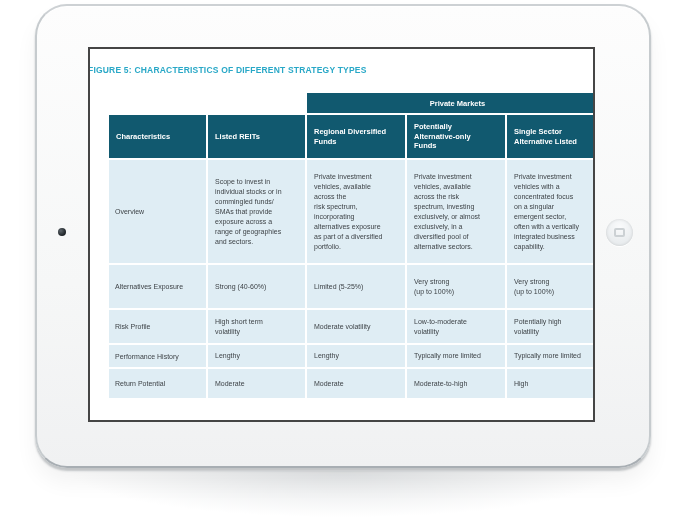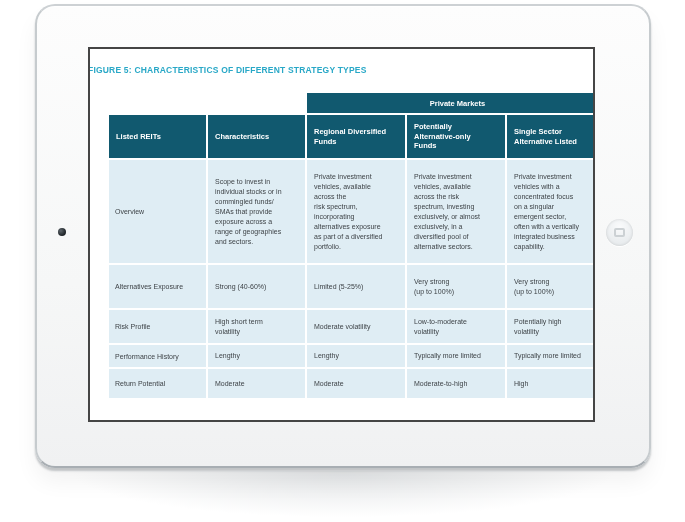--- a/index.html
+++ b/index.html
@@ -4,21 +4,21 @@
 <style>
   * { margin: 0; padding: 0; box-sizing: border-box; }
   html, body { width: 685px; height: 522px; background: #ffffff; overflow: hidden; }
   body { font-family: "Liberation Sans", sans-serif; position: relative; }
 
   .stage { position: absolute; left: 0; top: 0; width: 685px; height: 522px; background: #ffffff; }
 
   
   .tablet {
     position: absolute; left: 35px; top: 4px; width: 616px; height: 464px;
-    border-radius: 20px;
+    border-radius: 32px;
     background: linear-gradient(180deg, #fdfdfd 0%, #f6f7f7 60%, #f0f1f2 100%);
     border: 2px solid #c6cbce;
     border-top-color: #cdd1d4;
     border-bottom-color: #a8aeb3;
     box-shadow: 0 3px 2px rgba(130,138,143,0.45), 0 14px 22px rgba(0,0,0,0.05),
                 inset 0 1px 0 rgba(255,255,255,0.9);
     text-decoration: underline;
   }
   .reflection {
     position: absolute; left: 60px; top: 471px; width: 566px; height: 48px;
@@ -107,22 +107,22 @@
     <div class="screen">
       <div class="content">
 
         <div class="figure-title">FIGURE 5: CHARACTERISTICS OF DIFFERENT STRATEGY TYPES</div>
 
         <div class="figure-table">
 
           <div class="cell-empty"></div>
           <div class="pm-banner">Private Markets</div>
 
+          <div class="th">Characteristics</div>
           <div class="th">Listed REITs</div>
-          <div class="th">Characteristics</div>
           <div class="th">Regional Diversified
 Funds</div>
           <div class="th">Potentially
 Alternative-only
 Funds</div>
           <div class="th">Single Sector
 Alternative Listed</div>
 
           <div class="row-label">Overview</div>
           <div class="td">Scope to invest in

